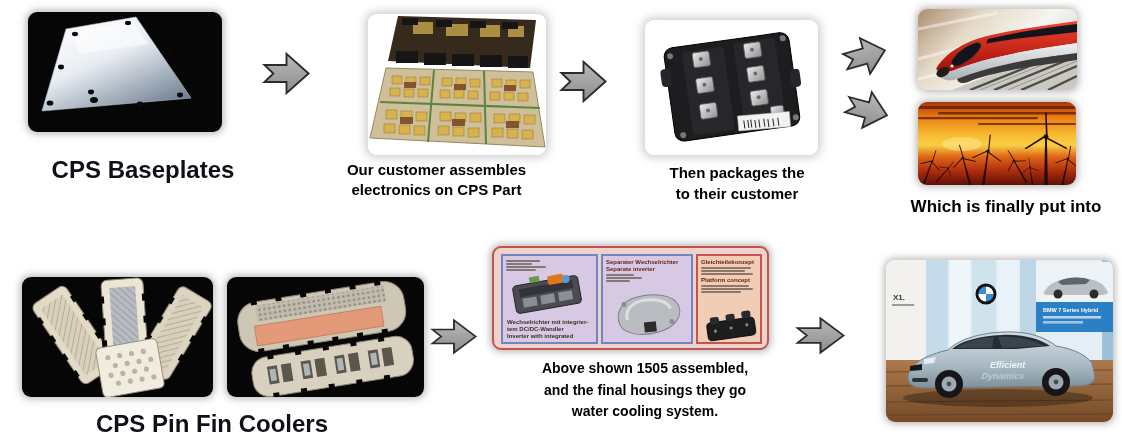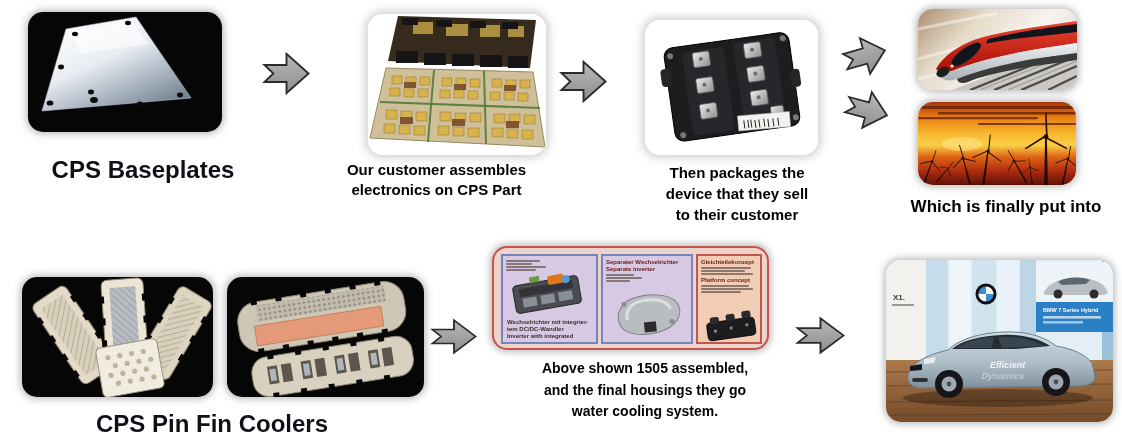--- a/index.html
+++ b/index.html
@@ -1,18 +1,18 @@
 <!DOCTYPE html>
 <html><head>
 <meta charset="utf-8">
 <style>
   html,body{margin:0;padding:0;background:#ffffff;}
   .slide{position:relative;width:1122px;height:447px;background:#ffffff;overflow:hidden;
          font-family:"Liberation Sans",sans-serif;}
-  .photo{position:absolute;border-radius:15px;box-shadow:0 0 7px 2px rgba(120,120,120,.5);overflow:hidden;text-decoration:underline;}
+  .photo{position:absolute;border-radius:9px;box-shadow:0 0 7px 2px rgba(120,120,120,.5);overflow:hidden;text-decoration:underline;}
   .photo svg{display:block;width:100%;height:100%;}
   .flat{box-shadow:0 0 8px 3px rgba(150,150,150,.45);}
   .cap{position:absolute;text-align:center;font-weight:bold;color:#000;}
   .cap div{white-space:nowrap;text-align:center;}
   .biglabel{position:absolute;text-align:center;font-weight:bold;font-size:24px;color:#0d1117;}
   .arrow{position:absolute;}
   .arrow svg{display:block;width:100%;height:100%;overflow:visible;}
   
   .brochure{background:#eed3cd;border:2px solid #c4554e;box-sizing:border-box;}
   .b-panel{position:absolute;box-sizing:border-box;padding:3px;}
@@ -208,21 +208,20 @@
             <line x1="114" y1="103" x2="114" y2="111"></line>
           <line x1="118" y1="104" x2="118" y2="112"></line>
             <line x1="123" y1="104" x2="123" y2="112"></line>
             <line x1="128" y1="104" x2="128" y2="112"></line>
         </g>
       </g>
     </svg>
   </div>
   <div class="cap" style="left:647px;top:162px;width:180px;font-size:15px;line-height:21px;">
     <div>Then packages the</div>
-    <div>device that they sell</div>
     <div>to their customer</div>
   </div>
 
   <div class="arrow" style="left:841px;top:34px;width:48px;height:44px;transform:rotate(-16deg);">
     <svg viewBox="0 0 100 100">
         <use href="#arrowShape"></use>
       </svg>
   </div>
   <div class="arrow" style="left:843px;top:88px;width:48px;height:44px;transform:rotate(15deg);">
     <svg viewBox="0 0 100 100">

